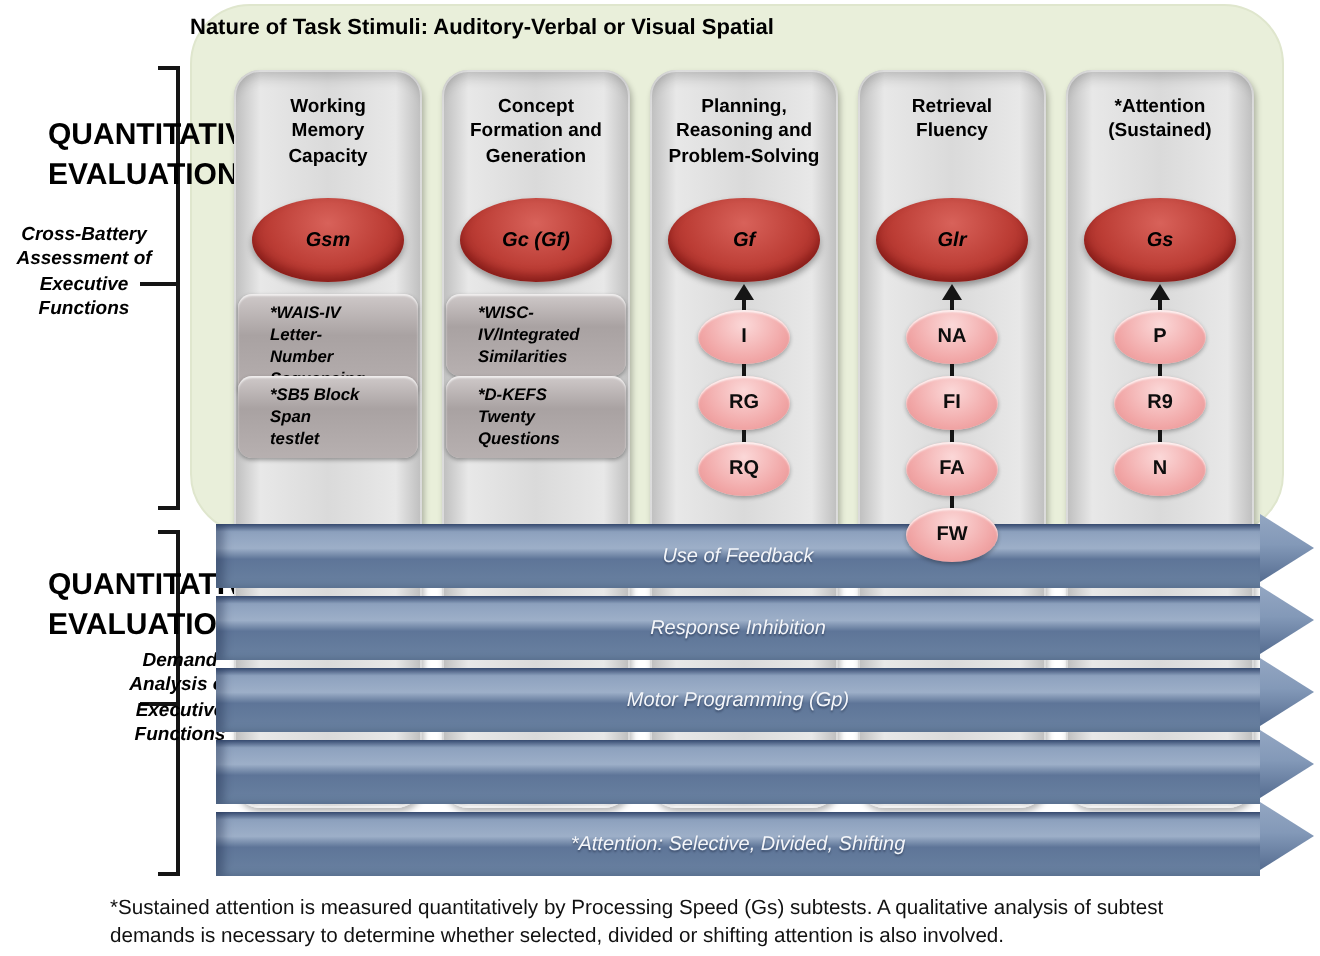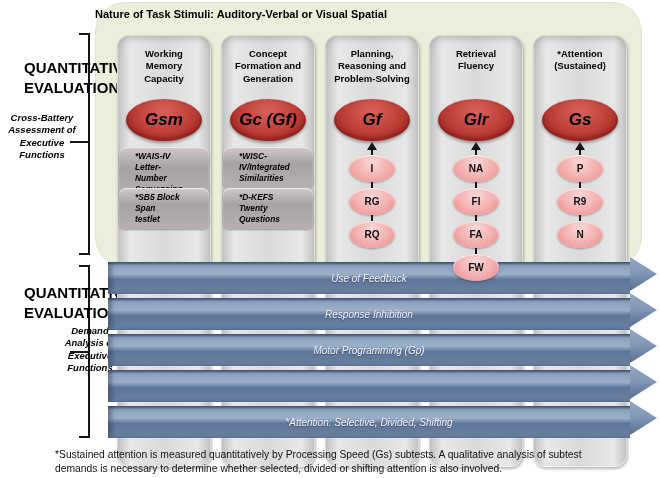--- a/index.html
+++ b/index.html
@@ -26,35 +26,35 @@
   .bracket-tick{position:absolute;left:70px;width:18px;height:2px;background:#151515;}
   .tick-1{top:141px;} .tick-2{top:351px;}
   .side-label{position:absolute;left:0;width:84px;text-align:center;line-height:1.3;}
   .side-heading{font-size:15px;font-weight:bold;padding-left:24px;}
   .side-sub{font-size:9.5px;font-weight:bold;font-style:italic;}
   .lbl-quant-h{top:58px;} .lbl-quant-s{top:112px;}
   .lbl-qual-h{top:283px;} .lbl-qual-s{top:325px;padding-left:48px;}
 
   
   .column{
-    position:absolute;top:35px;width:94px;height:432px;border-radius:13px;
+    position:absolute;top:35px;width:94px;height:369px;border-radius:13px;
     background:linear-gradient(to right,#bdbdbd 0%,#e8e8e8 14%,#dadada 50%,#e8e8e8 86%,#bdbdbd 100%);
     box-shadow:inset 0 0 0 1px rgba(255,255,255,.45), inset 0 9px 7px -6px rgba(0,0,0,.22), 1px 2px 3px rgba(0,0,0,.28);
   }
   .col-title{
     position:absolute;top:13px;left:0;width:100%;text-align:center;
     font-size:9.5px;font-weight:bold;line-height:1.3;
   }
   .ability-oval{
     position:absolute;top:64px;left:50%;width:76px;height:42px;margin-left:-38px;
     border-radius:50%;z-index:5;display:flex;align-items:center;justify-content:center;
     background:radial-gradient(ellipse at 50% 30%, #d8625a 0%, #bc3d35 55%, #931e1a 100%);
     box-shadow:0 2px 3px rgba(0,0,0,.35), inset 0 -3px 5px rgba(90,5,5,.45);
   }
-  .ability-label{font-size:17px;font-weight:bold;font-style:italic;color:#000;}
+  .ability-label{font-size:10px;font-weight:bold;font-style:italic;color:#000;}
   .test-box{
     position:absolute;left:2px;right:2px;min-height:28px;border-radius:7px;z-index:5;
     background:linear-gradient(to bottom,#cfc9c9 0%,#a9a2a2 40%,#b7b0b0 100%);
     box-shadow:inset 0 1px 1px rgba(255,255,255,.7), 0 1px 2px rgba(0,0,0,.35);
     padding:4px 16px;font-size:8.4px;font-weight:bold;font-style:italic;line-height:1.32;
   }
   .sub-oval{
     position:absolute;left:50%;width:46px;height:27px;margin-left:-23px;border-radius:50%;z-index:5;
     display:flex;align-items:center;justify-content:center;
     background:radial-gradient(ellipse at 50% 28%, #fbd8d8 0%, #f1a6a6 65%, #e38f8f 100%);

